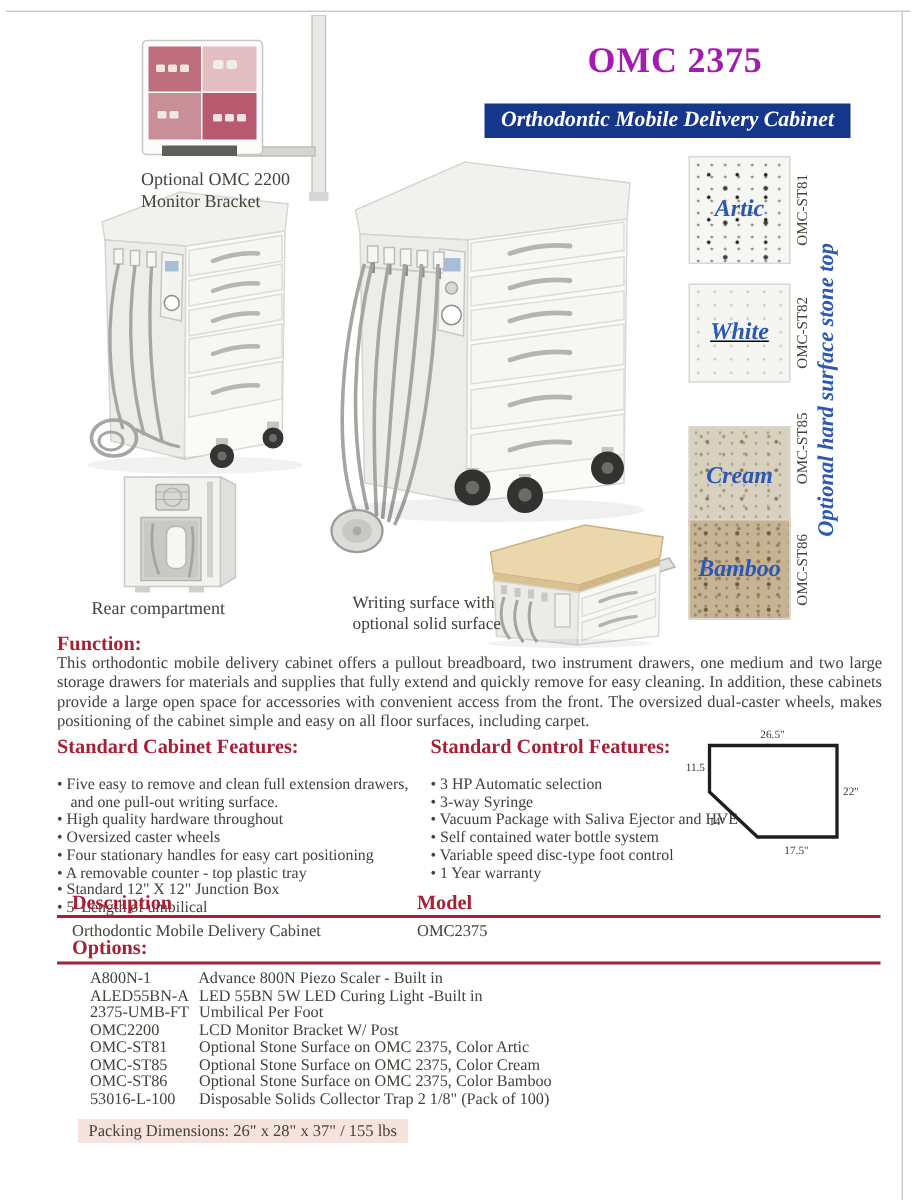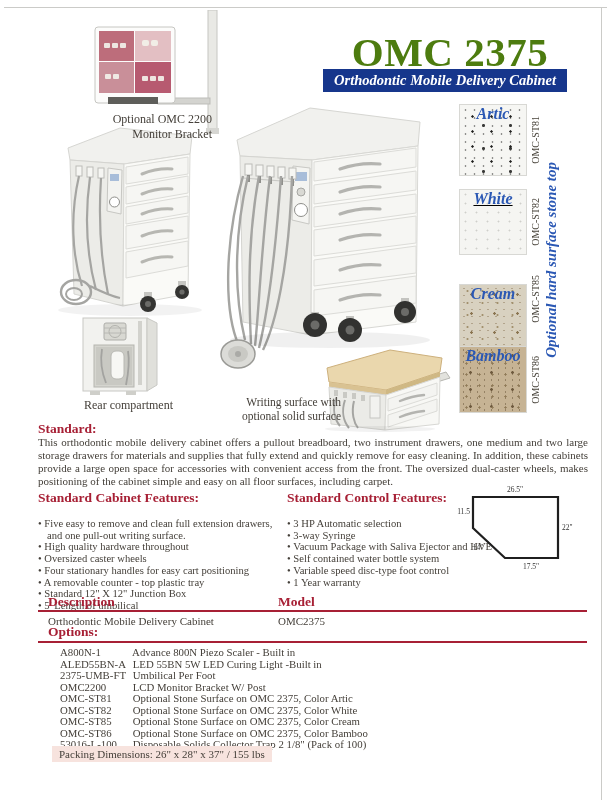--- a/index.html
+++ b/index.html
@@ -1,34 +1,34 @@
 <!DOCTYPE html>
 <html><head>
 <meta charset="utf-8">
 <style>
   html,body{margin:0;padding:0;background:#ffffff;}
   .page{position:relative;width:613px;height:800px;background:#fff;overflow:hidden;
         font-family:"Liberation Serif",serif;}
   .abs{position:absolute;}
-  .title{left:330px;top:28px;width:240px;text-align:center;font-size:41px;font-weight:bold;
-         color:#4d7c0f;letter-spacing:0.5px;}
+  .title{left:330px;top:28px;width:240px;text-align:center;font-size:24px;font-weight:bold;
+         color:#a21caf;letter-spacing:0.5px;}
   .banner{left:323px;top:69px;width:244px;height:23px;background:#16368c;color:#fff;
           font-style:italic;font-weight:bold;font-size:14.5px;text-align:center;line-height:23px;}
-  .cap{font-size:12px;color:#45403a;text-align:right;line-height:1.22;}
+  .cap{font-size:12px;color:#45403a;text-align:left;line-height:1.22;}
   .rhead{color:#a72035;font-weight:bold;font-size:13.5px;}
   .body-text{font-size:11px;color:#45403a;line-height:13px;text-align:justify;}
   .feat{font-size:10.6px;color:#45403a;line-height:11.7px;padding-left:9px;text-indent:-9px;}
   .feat::before{content:"• ";}
   .featwrap .rhead{margin-bottom:12px;}
   .val{font-size:11px;color:#45403a;}
   .opt-row{font-size:10.8px;color:#45403a;line-height:11.5px;white-space:nowrap;}
   .opt-code{display:inline-block;width:70px;}
   .packing{background:#f7e3de;font-size:11px;color:#45403a;padding:2px 7px;display:inline-block;}
   .redline{background:#a72035;}
-  .swatch{left:459px;width:68px;border:1px solid #d8d8d4;display:flex;
+  .swatch{left:459px;width:68px;border:1px solid #d8d8d4;display:flex;align-items:center;
           justify-content:center;box-sizing:border-box;}
   .swatch-name{font-style:italic;font-weight:bold;font-size:16px;color:#2b58b4;}
   .vertbox{display:flex;align-items:center;justify-content:center;}
   .vert{writing-mode:vertical-rl;transform:rotate(180deg);white-space:nowrap;}
   .swatch-model{left:528px;width:15px;font-size:10px;color:#474239;}
   .side-label-text{font-style:italic;font-weight:bold;font-size:15px;color:#2b58b4;}
   .swatch-artic{background-color:#f6f6f3;background-image:
     radial-gradient(circle,#20201e 0.9px,transparent 1.5px),
     radial-gradient(circle,rgba(60,60,58,.55) .7px,transparent 1.2px),
     radial-gradient(circle,#3a3a38 1.2px,transparent 1.8px);
@@ -275,21 +275,21 @@
     <span class="vert">OMC-ST85</span>
   </div>
   <div class="abs swatch-model vertbox" style="top:346px;height:67px">
     <span class="vert">OMC-ST86</span>
   </div>
 
   <div class="abs vertbox" style="left:541px;top:104px;width:20px;height:312px">
     <span class="vert side-label-text">Optional hard surface stone top</span>
   </div>
 
-  <div class="abs rhead" style="left:38px;top:421px">Standard:</div>
+  <div class="abs rhead" style="left:38px;top:421px">Function:</div>
   <div class="abs body-text" style="left:38px;top:436px;width:550px">This orthodontic mobile delivery cabinet offers a pullout breadboard, two instrument  drawers, one medium and two large storage drawers for materials and supplies that fully extend and quickly remove for easy cleaning. In addition, these cabinets provide a large open space for accessories with convenient access from the front. The oversized dual-caster wheels, makes positioning of the cabinet simple and easy on all floor surfaces, including carpet.</div>
 
   <div class="abs featwrap" style="left:38px;top:490px;width:252px">
     <div class="rhead">Standard Cabinet Features:</div>
     <div class="feat">Five easy to remove and clean full extension drawers, and one pull-out writing surface.</div>
     <div class="feat">High quality hardware throughout</div>
     <div class="feat">Oversized caster wheels</div>
     <div class="feat">Four stationary handles for easy cart positioning</div>
     <div class="feat">A removable counter - top plastic tray</div>
     <div class="feat">Standard 12" X 12" Junction Box</div>
@@ -339,24 +339,20 @@
     </div>
     <div class="opt-row">
       <span class="opt-code">OMC2200</span>
       <span>LCD Monitor Bracket W/ Post</span>
     </div>
     <div class="opt-row">
       <span class="opt-code">OMC-ST81</span>
       <span>Optional Stone Surface on OMC 2375, Color Artic</span>
     </div>
     <div class="opt-row">
-      <span class="opt-code">OMC-ST82</span>
-      <span>Optional Stone Surface on OMC 2375, Color White</span>
-    </div>
-    <div class="opt-row">
       <span class="opt-code">OMC-ST85</span>
       <span>Optional Stone Surface on OMC 2375, Color Cream</span>
     </div>
     <div class="opt-row">
       <span class="opt-code">OMC-ST86</span>
       <span>Optional Stone Surface on OMC 2375, Color Bamboo</span>
     </div>
     <div class="opt-row">
       <span class="opt-code">53016-L-100</span>
       <span>Disposable Solids Collector Trap 2 1/8" (Pack of 100)</span>

